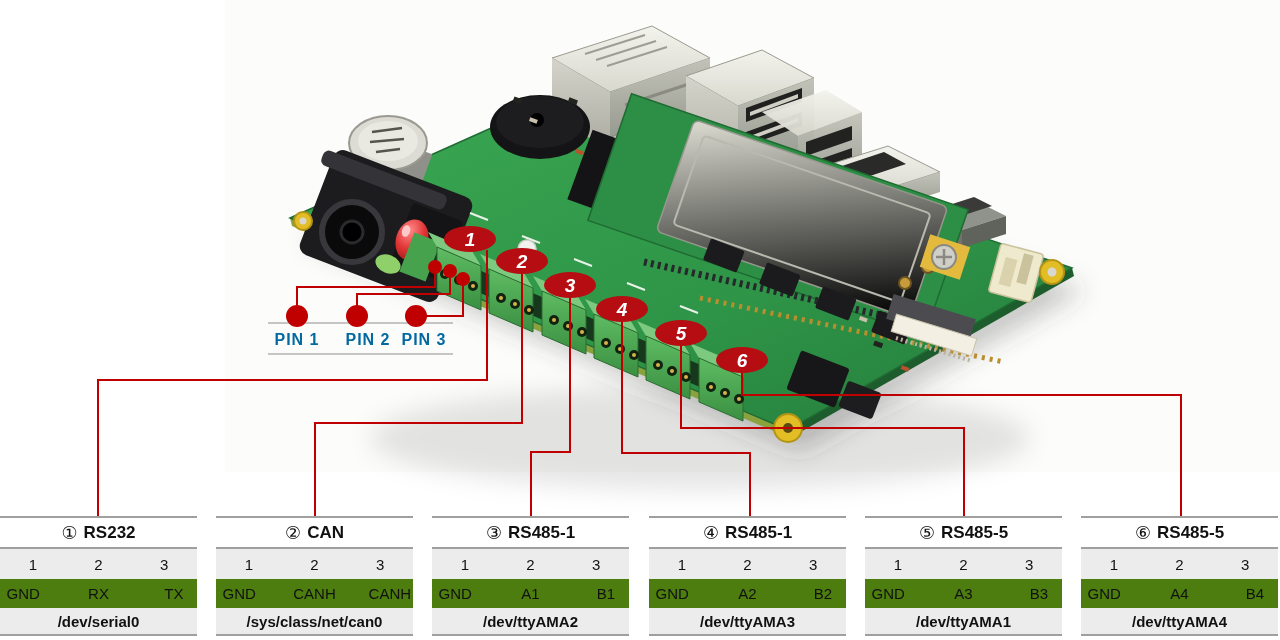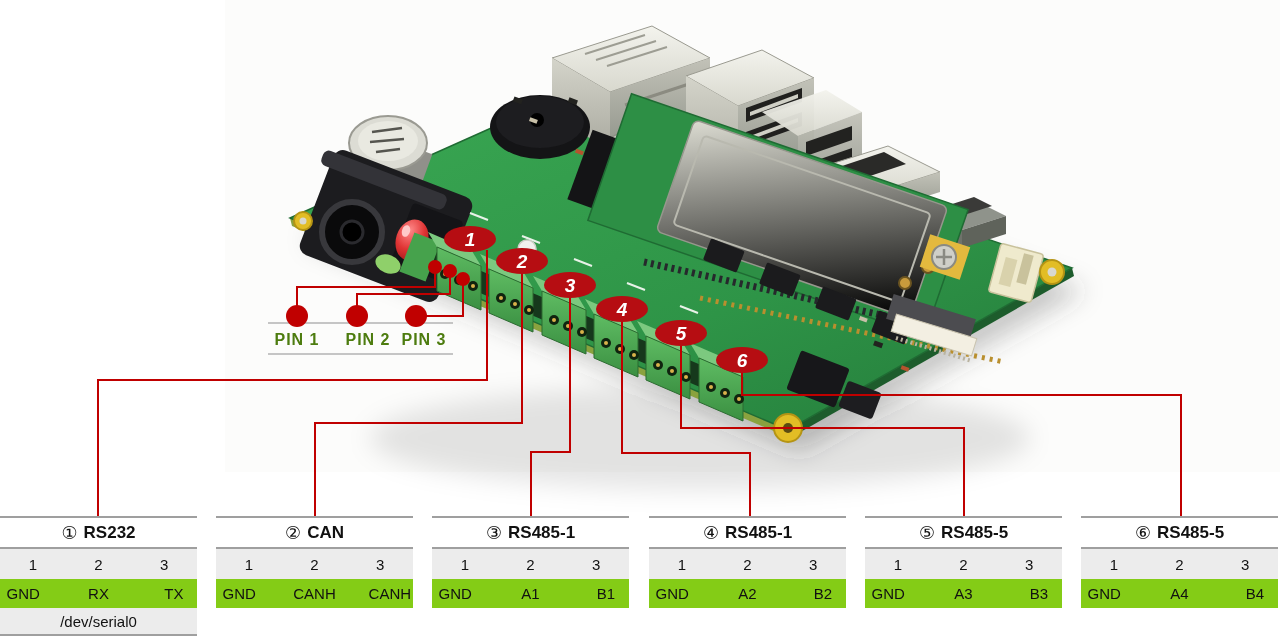--- a/index.html
+++ b/index.html
@@ -2,34 +2,34 @@
 <html><head>
 <meta charset="utf-8">
 <style>
   html,body{margin:0;padding:0;background:#fff;}
   .stage{position:relative;width:1280px;height:640px;background:#fff;overflow:hidden;
          font-family:"Liberation Sans","DejaVu Sans",sans-serif;}
   .stage svg{position:absolute;left:0;top:0;}
 
   
   .pin-label{position:absolute;top:327px;width:64px;height:26px;line-height:26px;
-             text-align:center;font-weight:700;font-size:16px;color:#4d7c0f;letter-spacing:1px;}
+             text-align:center;font-weight:700;font-size:16px;color:#0369a1;letter-spacing:1px;}
 
   
   .tbl{position:absolute;top:516px;width:197px;color:#111;font-size:15px;}
   .t-title{height:29px;border-top:2px solid #9f9f9f;border-bottom:2px solid #9f9f9f;
            background:#fff;display:flex;align-items:center;justify-content:center;
            font-weight:700;font-size:17px;}
   .t-num{font-weight:400;font-size:18px;margin-right:6px;}
   .t-row{display:flex;height:30px;align-items:center;}
   .t-row span{flex:1;text-align:center;}
-  .t-vals{height:29px;background:#84cc16;gap:29px;}
+  .t-vals{height:29px;background:#4d7c0f;gap:29px;}
   .gray{background:#ececec;}
   .t-dev{height:26px;border-bottom:2px solid #9f9f9f;display:flex;align-items:center;
-         justify-content:center;}
+         justify-content:center;font-weight:bold;}
 
   .co-num{fill:#fff;font-family:"Liberation Sans","DejaVu Sans",sans-serif;
           font-style:italic;font-weight:700;font-size:19px;text-anchor:middle;}
 </style>
 </head>
 <body>
 
 <div class="stage">
 
 <svg width="1280" height="640" viewBox="0 0 1280 640">
@@ -370,83 +370,88 @@
   <div class="t-row gray">
     <span>1</span>
     <span>2</span>
     <span>3</span>
   </div>
   <div class="t-row t-vals">
     <span>GND</span>
     <span>CANH</span>
     <span>CANH</span>
   </div>
+  <div class="t-dev gray">/sys/class/net/can0</div>
 </div>
 
 <div class="tbl" style="left:432px">
   <div class="t-title">
     <span class="t-num">③</span>
     <span class="t-name">RS485-1</span>
   </div>
   <div class="t-row gray">
     <span>1</span>
     <span>2</span>
     <span>3</span>
   </div>
   <div class="t-row t-vals">
     <span>GND</span>
     <span>A1</span>
     <span>B1</span>
   </div>
+  <div class="t-dev gray">/dev/ttyAMA2</div>
 </div>
 
 <div class="tbl" style="left:649px">
   <div class="t-title">
     <span class="t-num">④</span>
     <span class="t-name">RS485-1</span>
   </div>
   <div class="t-row gray">
     <span>1</span>
     <span>2</span>
     <span>3</span>
   </div>
   <div class="t-row t-vals">
     <span>GND</span>
     <span>A2</span>
     <span>B2</span>
   </div>
+  <div class="t-dev gray">/dev/ttyAMA3</div>
 </div>
 
 <div class="tbl" style="left:865px">
   <div class="t-title">
     <span class="t-num">⑤</span>
     <span class="t-name">RS485-5</span>
   </div>
   <div class="t-row gray">
     <span>1</span>
     <span>2</span>
     <span>3</span>
   </div>
   <div class="t-row t-vals">
     <span>GND</span>
     <span>A3</span>
     <span>B3</span>
   </div>
+  <div class="t-dev gray">/dev/ttyAMA1</div>
 </div>
 
 <div class="tbl" style="left:1081px">
   <div class="t-title">
     <span class="t-num">⑥</span>
     <span class="t-name">RS485-5</span>
   </div>
   <div class="t-row gray">
     <span>1</span>
     <span>2</span>
     <span>3</span>
   </div>
   <div class="t-row t-vals">
     <span>GND</span>
     <span>A4</span>
     <span>B4</span>
   </div>
+  <div class="t-dev gray">/dev/ttyAMA4</div>
 </div>
 
 </div>
 
 </body></html>

